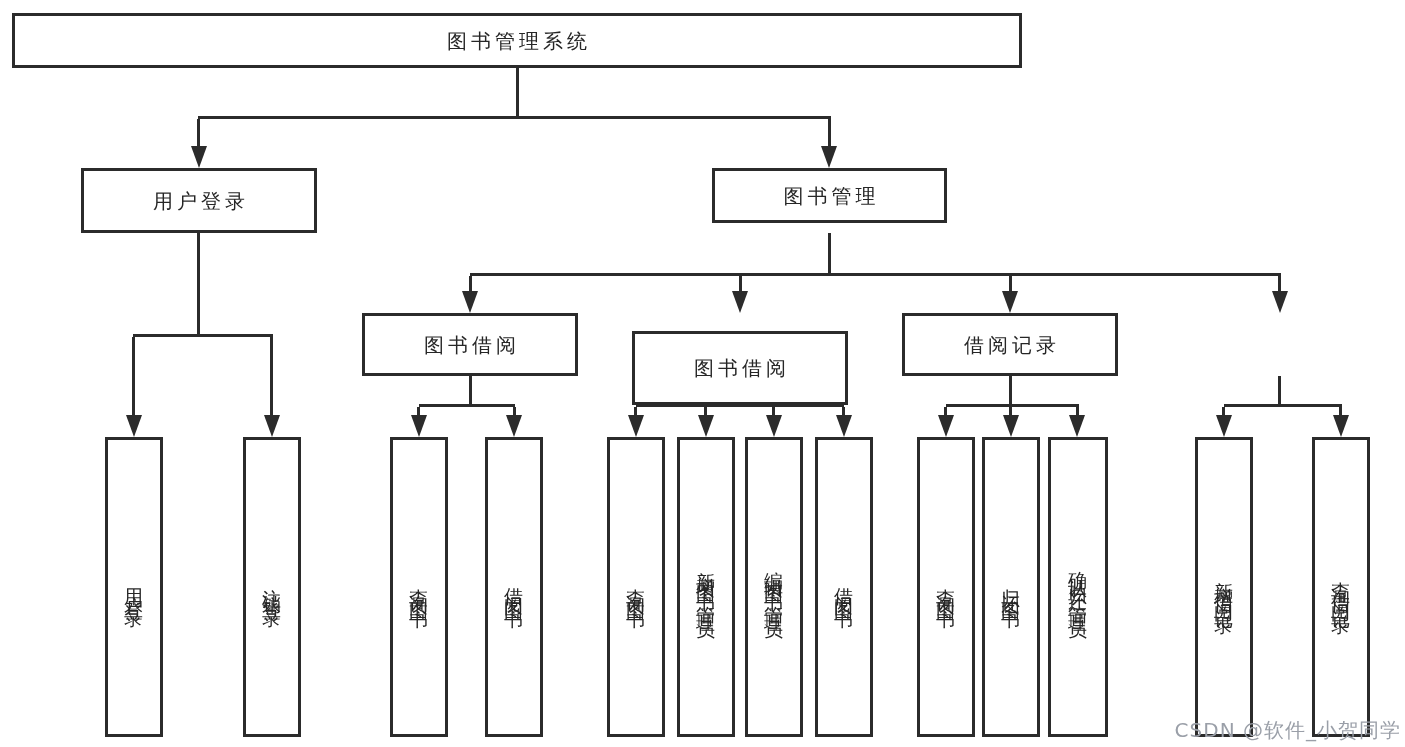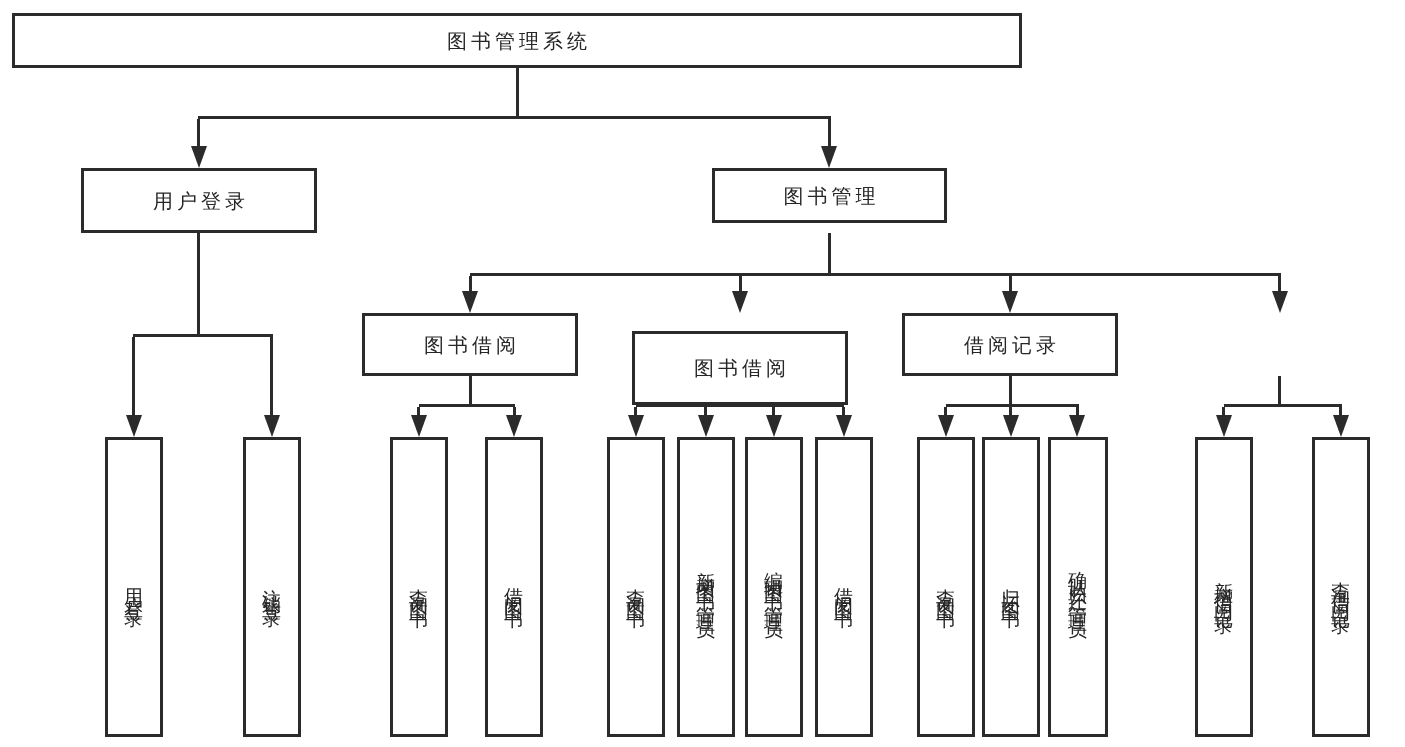--- a/index.html
+++ b/index.html
@@ -175,14 +175,15 @@
     <span class="vtext">确认归还（管理员）</span>
   </div>
 
   <div class="box vbox" style="left:1195px;top:437px;width:58px;height:300px">
     <span class="vtext">新增借阅记录</span>
   </div>
   <div class="box vbox" style="left:1312px;top:437px;width:58px;height:300px">
     <span class="vtext">查询借阅记录</span>
   </div>
 
+  <div class="watermark">CSDN @软件_小贺同学</div>
 
 </div>
 
 </body></html>

